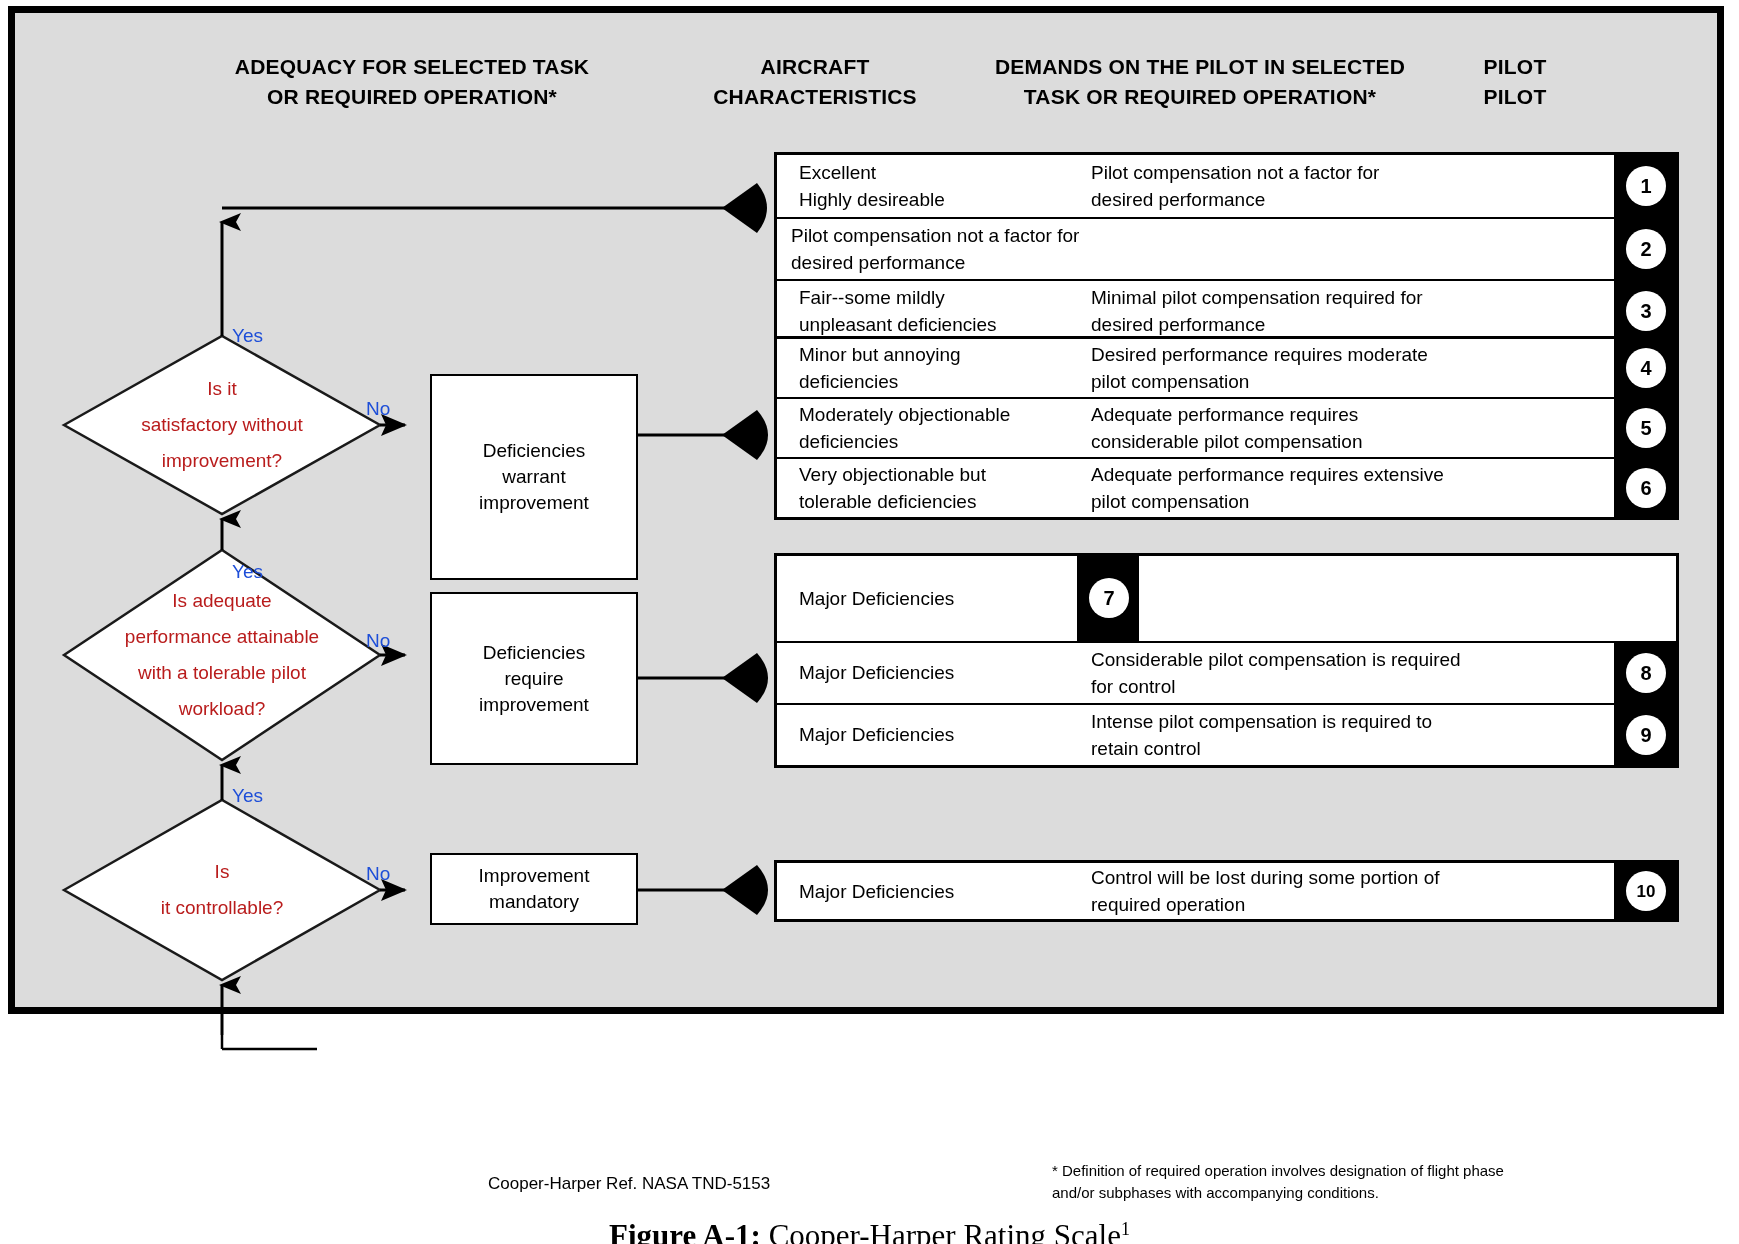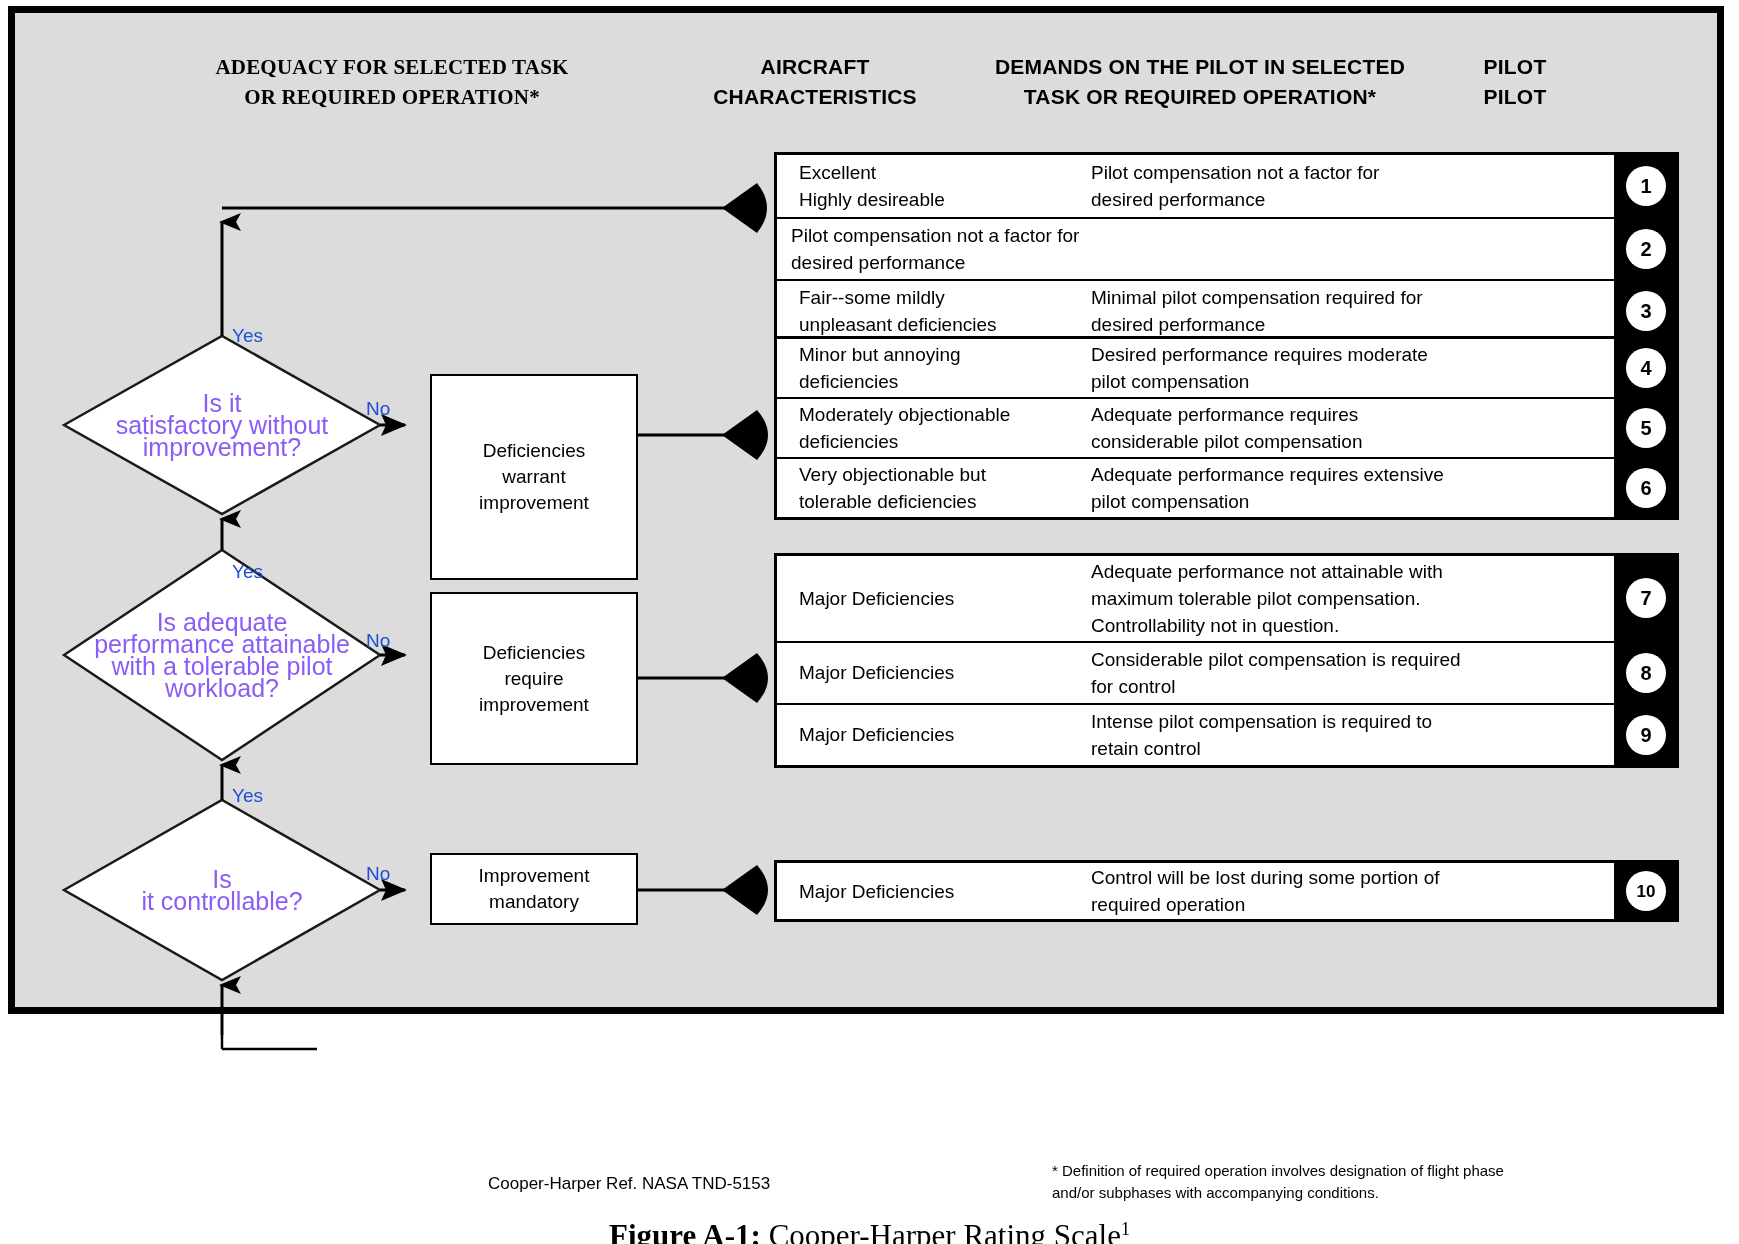--- a/index.html
+++ b/index.html
@@ -109,23 +109,23 @@
   
   .diamond-wrap { position: absolute; }
   .diamond-label {
     position: absolute;
     left: 0; top: 0;
     width: 100%; height: 100%;
     display: flex;
     align-items: center;
     justify-content: center;
     text-align: center;
-    font-size: 25px;
-    line-height: 22px;
-    color: #8b5cf6;
+    font-size: 19px;
+    line-height: 36px;
+    color: #b91c1c;
     pointer-events: none;
   }
 
   
   .procbox {
     position: absolute;
     background: #ffffff;
     border: 2px solid #000;
     box-sizing: border-box;
     display: flex;
@@ -230,21 +230,21 @@
 
     <line x1="638" y1="678" x2="757" y2="678" stroke="#000" stroke-width="3"></line>
     <path d="M757,653 L757,703 L722,678 Z" fill="#000"></path>
     <path d="M757,653 Q779,678 757,703 Z" fill="#000"></path>
 
     <line x1="638" y1="890" x2="757" y2="890" stroke="#000" stroke-width="3"></line>
     <path d="M757,865 L757,915 L722,890 Z" fill="#000"></path>
     <path d="M757,865 Q779,890 757,915 Z" fill="#000"></path>
   </svg>
 
-  <div class="colhead" style="left:92px; top:52px; width:600px;font-family:Liberation Serif, serif;">
+  <div class="colhead" style="left:112px; top:52px; width:600px;">
     <div>ADEQUACY FOR SELECTED TASK</div>
     <div>OR REQUIRED OPERATION*</div>
   </div>
 
   <div class="colhead" style="left:690px; top:52px; width:250px;">
     <div>AIRCRAFT</div>
     <div>CHARACTERISTICS</div>
   </div>
 
   <div class="colhead" style="left:950px; top:52px; width:500px;">
@@ -300,21 +300,20 @@
       <div class="cell-dem">Adequate performance requires extensive<br>pilot compensation</div>
       <div class="cell-rate">
         <span class="badge">6</span>
       </div>
     </div>
   </div>
 
   <div class="group" style="left:774px; top:553px; width:905px; height:215px;">
     <div class="grow" style="height:88px;">
       <div class="cell-char">Major Deficiencies</div>
-      <div class="cell-dem">Adequate performance not attainable with<br>maximum tolerable pilot compensation.<br>Controllability not in question.</div>
       <div class="cell-rate">
         <span class="badge">7</span>
       </div>
     </div>
     <div class="grow" style="height:63px;">
       <div class="cell-char">Major Deficiencies</div>
       <div class="cell-dem">Considerable pilot compensation is required<br>for control</div>
       <div class="cell-rate">
         <span class="badge">8</span>
       </div>

